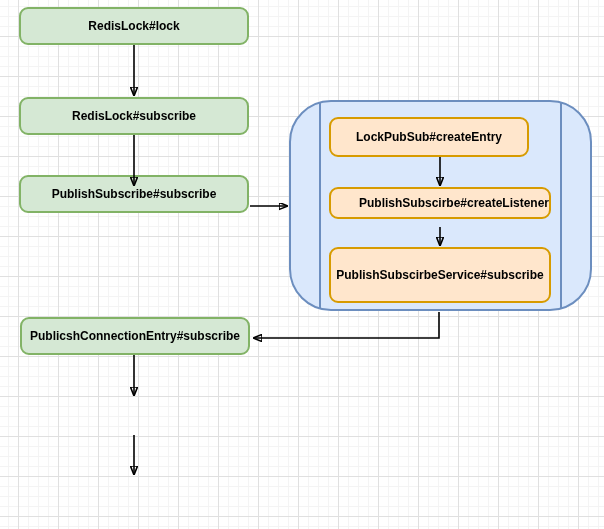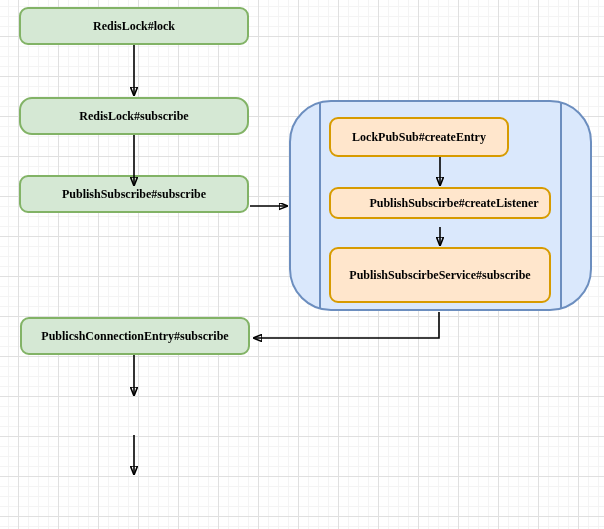--- a/index.html
+++ b/index.html
@@ -28,21 +28,20 @@
     align-items: center;
     justify-content: center;
     border-radius: 9px;
     border: 2px solid #000;
     font-size: 12px;
     font-weight: bold;
     color: #000000;
     text-align: center;
     white-space: nowrap;
     z-index: 2;
-    font-family: Liberation Serif, serif;
   }
   .node.green {
     background: var(--node-green-fill, #d5e8d4);
     border-color: var(--node-green-stroke, #82b366);
   }
   .node.orange {
     background: var(--node-orange-fill, #ffe6cc);
     border-color: var(--node-orange-stroke, #d79b00);
     z-index: 3;
   }
@@ -62,23 +61,23 @@
   }
   .container-shape .vbar {
     position: absolute;
     top: 0; bottom: 0;
     width: 2px;
     background: var(--container-blue-stroke, #6c8ebf);
   }
   .container-shape .vbar.left  { left: 28px; }
   .container-shape .vbar.right { right: 28px; }
   #n-redis-lock        { left: 19px;  top: 7px;   width: 230px; height: 38px; }
-  #n-redis-subscribe   { left: 19px;  top: 97px;  width: 230px; height: 38px; border-radius: 13px; }
+  #n-redis-subscribe   { left: 19px;  top: 97px;  width: 230px; height: 38px; }
   #n-publish-subscribe { left: 19px;  top: 175px; width: 230px; height: 38px; }
-  #n-create-entry      { left: 329px; top: 117px; width: 180px; height: 40px; }
+  #n-create-entry      { left: 329px; top: 117px; width: 200px; height: 40px; }
   #n-create-listener   { left: 329px; top: 187px; width: 222px; height: 32px; padding-left: 28px; }
   #n-service-subscribe { left: 329px; top: 247px; width: 222px; height: 56px; }
   #n-connection-entry  { left: 20px;  top: 317px; width: 230px; height: 38px; }
   #n-pubsub-connection { left: 20px;  top: 397px; width: 230px; height: 38px; }
   #n-netty-api         { left: 20px;  top: 476px; width: 230px; height: 38px; }
   svg.connectors {
     position: absolute;
     left: 0; top: 0;
     width: 604px; height: 529px;
     z-index: 4;

